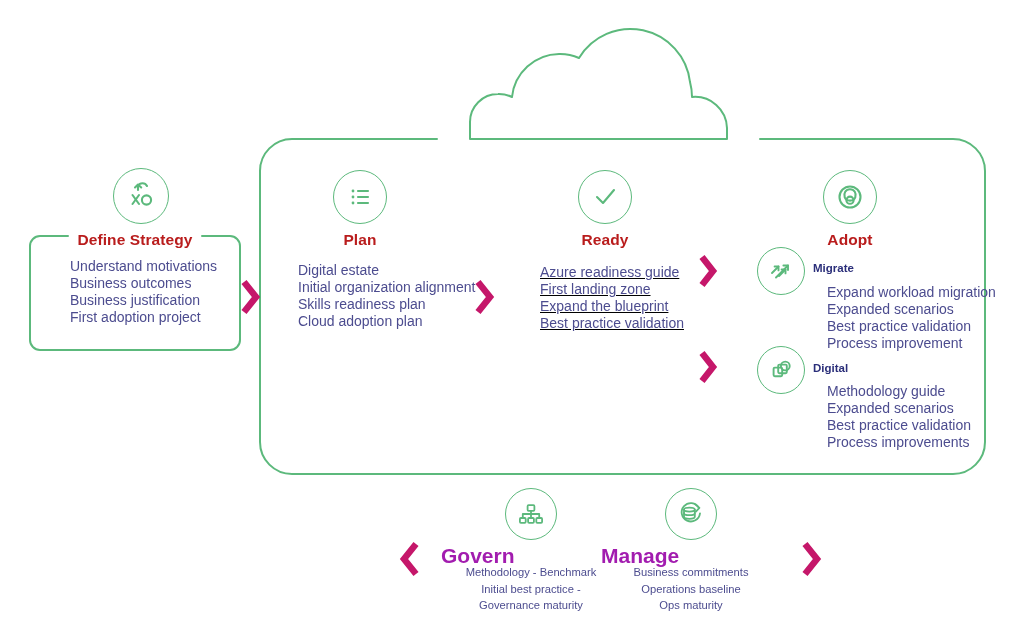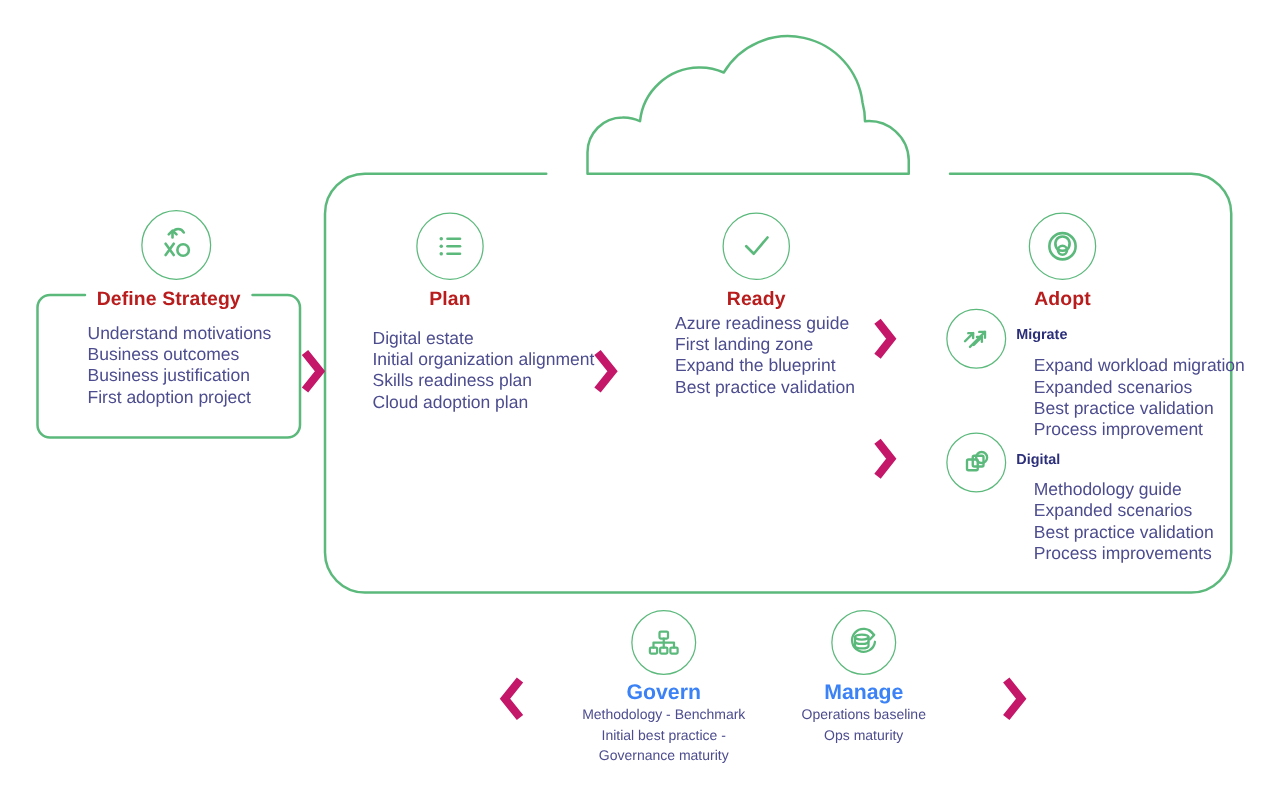--- a/index.html
+++ b/index.html
@@ -19,21 +19,21 @@
     color:#b91c1c;font-size:15.5px;font-weight:bold;
     letter-spacing:.1px;text-align:center;white-space:nowrap;
   }
   .sub-title{
     color:#2B2F7A;font-size:11.5px;font-weight:bold;white-space:nowrap;
   }
   .item{
     color:#4C4C8F;font-size:14px;line-height:17px;white-space:nowrap;
   }
   .bottom-title{
-    color:#3b82f6;font-size:17px;font-weight:bold;text-align:center;white-space:nowrap;
+    color:#a21caf;font-size:21px;font-weight:bold;text-align:left;white-space:nowrap;
   }
   .bottom-item{
     color:#4C4C8F;font-size:11.2px;line-height:16.5px;text-align:center;white-space:nowrap;
   }
 
   
   .icon-circle{
     position:absolute;border:1.6px solid #5CB97C;border-radius:50%;
     box-sizing:border-box;background:#fff;
     display:flex;align-items:center;justify-content:center;
@@ -121,21 +121,21 @@
       <path d="M4 5 L16 20 L4 35"></path>
     </svg>
   </div>
 
   <div class="icon-circle" style="left:578px;top:170px;width:54px;height:54px;">
     <svg width="32" height="32" viewBox="0 0 32 32" fill="none" stroke="#5CB97C" stroke-width="2.1" stroke-linecap="round" stroke-linejoin="round">
       <path d="M8 16 L14 22 L25 9"></path>
     </svg>
   </div>
   <div class="phase-title abs" style="left:535px;top:231px;width:140px;">Ready</div>
-  <div class="abs" style="left:540px;top:250px;">
+  <div class="abs" style="left:540px;top:264px;text-decoration:underline;">
     <div class="item">Azure readiness guide</div>
     <div class="item">First landing zone</div>
     <div class="item">Expand the blueprint</div>
     <div class="item">Best practice validation</div>
   </div>
 
   <div class="chev" style="left:698px;top:252px;">
     <svg width="22" height="38" viewBox="0 0 22 38" fill="none" stroke="#C5176A" stroke-width="6.5" stroke-linecap="butt">
       <path d="M4 5 L15 19 L4 33"></path>
     </svg>
@@ -212,20 +212,21 @@
     <svg width="30" height="30" viewBox="0 0 30 30" fill="none" stroke="#5CB97C" stroke-width="1.8" stroke-linecap="round" stroke-linejoin="round">
       <path d="M22.8 8.6 A9.2 9.2 0 1 0 24 14.4"></path>
       <path d="M19.2 5.4 L23.4 8.9 L19.9 12.6"></path>
       <ellipse cx="13.4" cy="10.6" rx="5.4" ry="2"></ellipse>
       <path d="M8 10.6 L8 14.2 A5.4 2 0 0 0 18.8 14.2 L18.8 10.6"></path>
       <path d="M8 14.2 L8 17.8 A5.4 2 0 0 0 18.8 17.8 L18.8 14.2"></path>
     </svg>
   </div>
   <div class="bottom-title abs" style="left:601px;top:544px;width:180px;">Manage</div>
   <div class="abs" style="left:601px;top:564px;width:180px;">
+    <div class="bottom-item">Business commitments</div>
     <div class="bottom-item">Operations baseline</div>
     <div class="bottom-item">Ops maturity</div>
   </div>
 
   <div class="chev" style="left:398px;top:538px;">
     <svg width="24" height="42" viewBox="0 0 24 42" fill="none" stroke="#C5176A" stroke-width="6.5" stroke-linecap="butt">
       <path d="M18 6 L6 21 L18 36"></path>
     </svg>
   </div>
   <div class="chev" style="left:799px;top:538px;">

